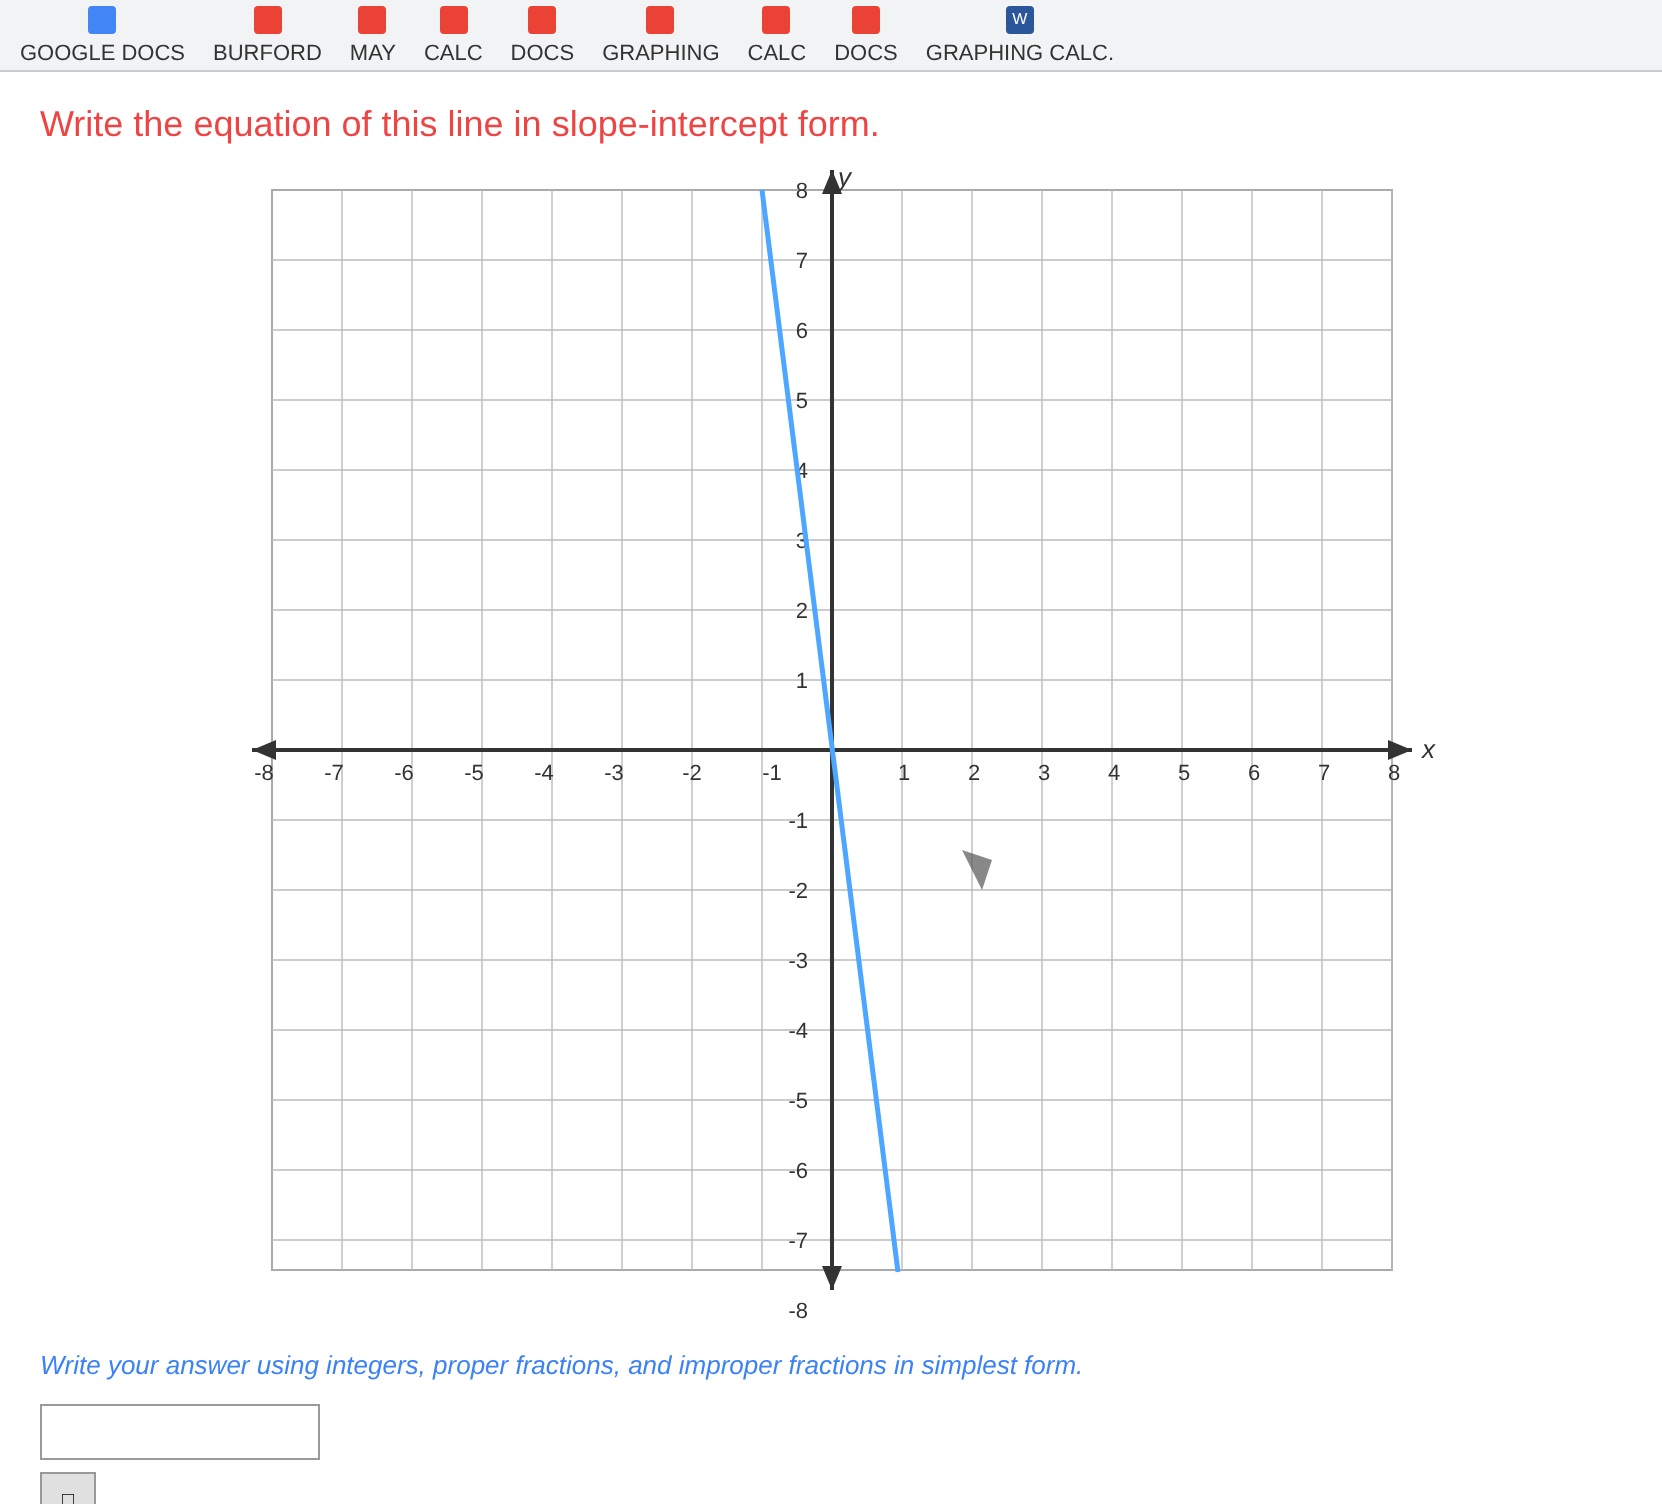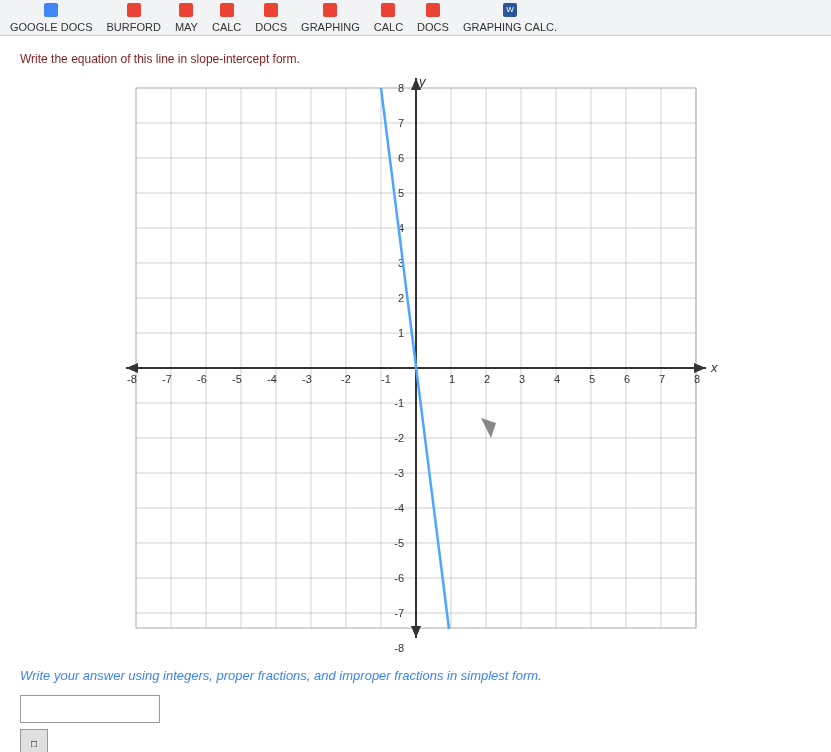--- a/index.html
+++ b/index.html
@@ -47,22 +47,22 @@
 
     
     #main-content {
       background: white;
       margin: 0;
       padding: 16px 20px;
       min-height: 716px;
     }
 
     .question-text {
-      font-size: 12px;
-      color: #7f1d1d;
+      font-size: 18px;
+      color: #ef4444;
       margin-bottom: 12px;
       font-weight: normal;
     }
 
     
     #graph-container {
       display: flex;
       justify-content: center;
       margin: 0 auto 10px auto;
       width: 680px;

